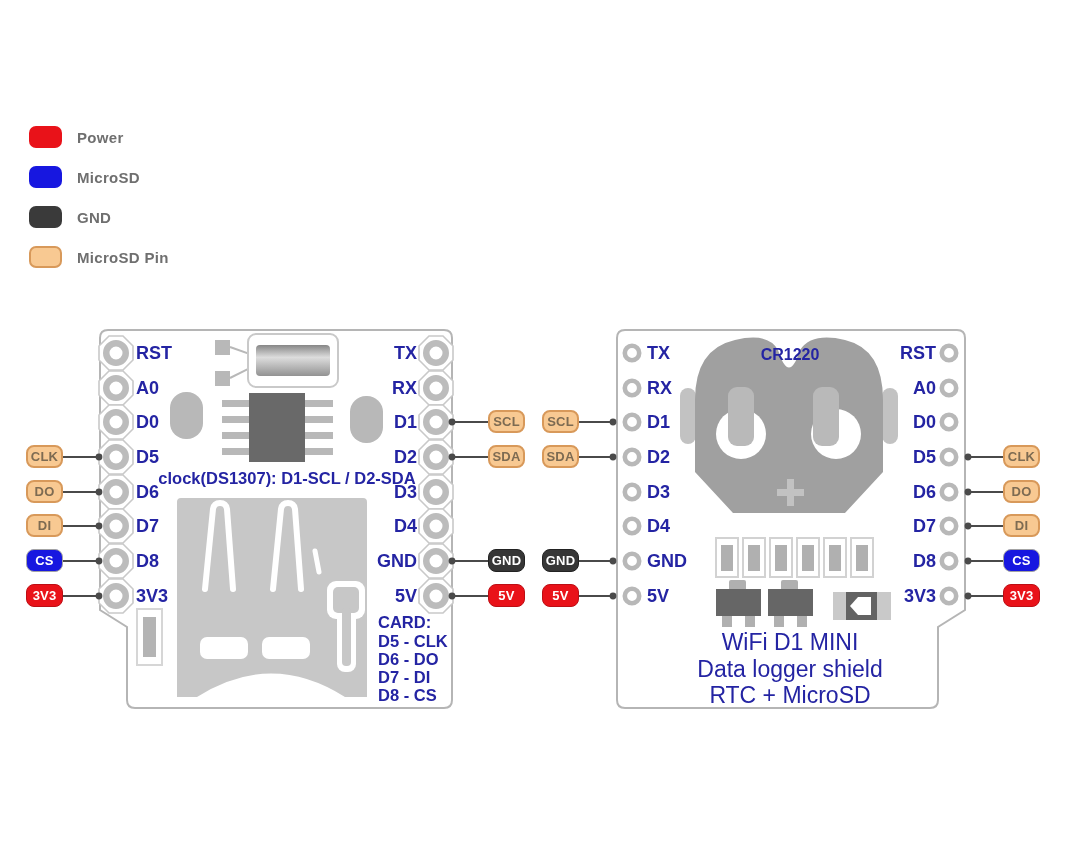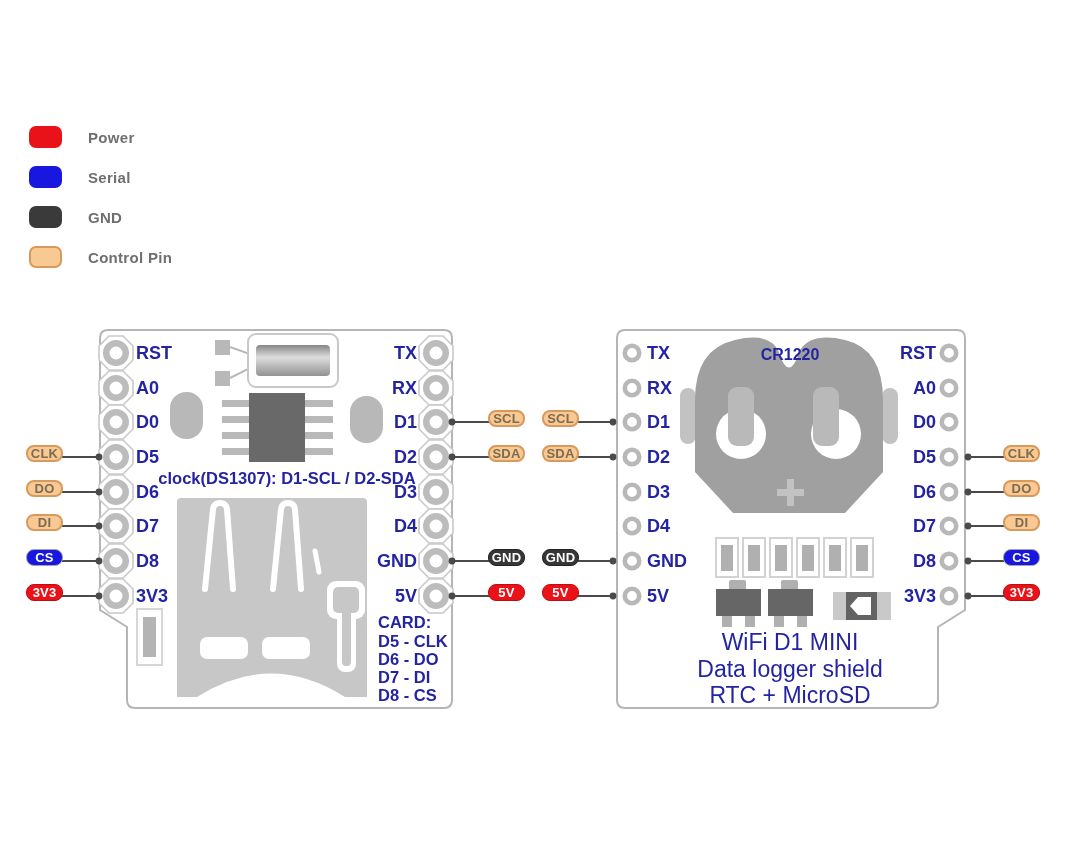--- a/index.html
+++ b/index.html
@@ -3,31 +3,31 @@
 <meta charset="utf-8">
 <style>
   html,body { margin:0; padding:0; background:#ffffff; }
   .canvas {
     position:relative; width:1076px; height:860px; background:#ffffff;
     font-family:"Liberation Sans", sans-serif; overflow:hidden;
   }
   .canvas > svg { position:absolute; left:0; top:0; }
 
   
-  .legend-item { position:absolute; display:flex; align-items:center; gap:26px; }
+  .legend-item { position:absolute; display:flex; align-items:center; gap:15px; }
   .legend-swatch { width:33px; height:22px; border-radius:7px; box-sizing:border-box; }
   .sw-power   { background:#e91219; }
   .sw-control { background:#1717e0; }
   .sw-gnd     { background:#3a3a3a; }
   .sw-serial  { background:#f8c992; border:2px solid #d8995a; }
   .legend-label { font-size:15px; font-weight:bold; color:#6f6f6f; letter-spacing:.3px; }
 
   
   .badge {
-    position:absolute; width:37px; height:17px; border-radius:8px;
+    position:absolute; width:37px; height:23px; border-radius:8px;
     display:flex; align-items:center; justify-content:center;
     font-size:13px; font-weight:bold; box-sizing:border-box; letter-spacing:.2px;
   }
   .badge.serial  { background:#f8c992; border:2px solid #d8995a; color:#7d6b52; }
   .badge.power   { background:#e91219; border:1px solid #bd0e14; color:#ffffff; }
   .badge.control { background:#1717e0; border:1px solid #a3a3a3; color:#ffffff; }
   .badge.gnd     { background:#363636; border:1px solid #222222; color:#ffffff; }
 
   
   .pin-label { font-family:"Liberation Sans", sans-serif; font-size:18px; font-weight:bold; fill:#2424a3; }
@@ -280,29 +280,29 @@
   </g>
 </svg>
 
 <div>
   <div class="legend-item" style="left:29px; top:126px;">
     <span class="legend-swatch sw-power"></span>
     <span class="legend-label">Power</span>
   </div>
   <div class="legend-item" style="left:29px; top:166px;">
     <span class="legend-swatch sw-control"></span>
-    <span class="legend-label">Serial</span>
+    <span class="legend-label">MicroSD</span>
   </div>
   <div class="legend-item" style="left:29px; top:206px;">
     <span class="legend-swatch sw-gnd"></span>
     <span class="legend-label">GND</span>
   </div>
   <div class="legend-item" style="left:29px; top:246px;">
     <span class="legend-swatch sw-serial"></span>
-    <span class="legend-label">Control Pin</span>
+    <span class="legend-label">MicroSD Pin</span>
   </div>
 </div>
 
 <div class="badge serial" style="left:26px; top:445px;">CLK</div>
 <div class="badge serial" style="left:26px; top:480px;">DO</div>
 <div class="badge serial" style="left:26px; top:514px;">DI</div>
 <div class="badge control" style="left:26px; top:549px;">CS</div>
 <div class="badge power" style="left:26px; top:584px;">3V3</div>
 
 <div class="badge serial" style="left:488px; top:410px;">SCL</div>

